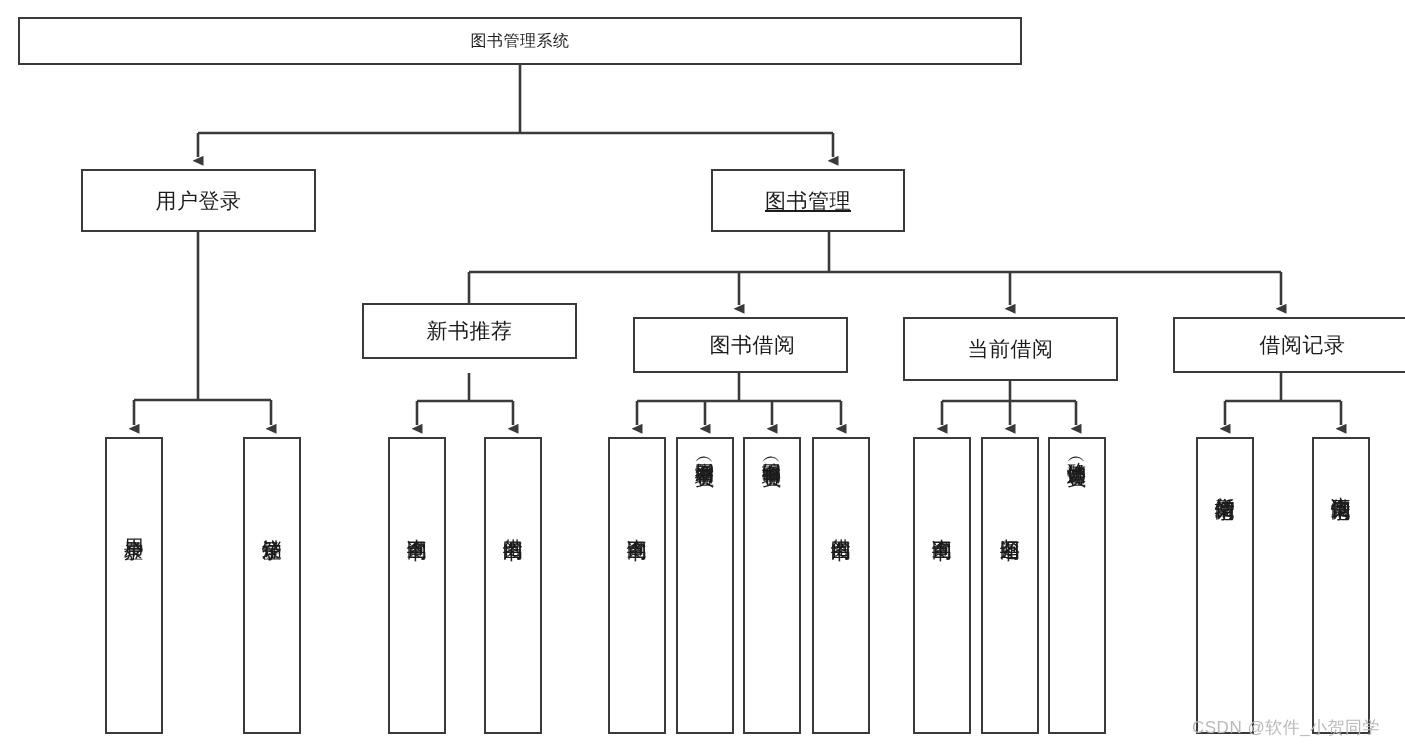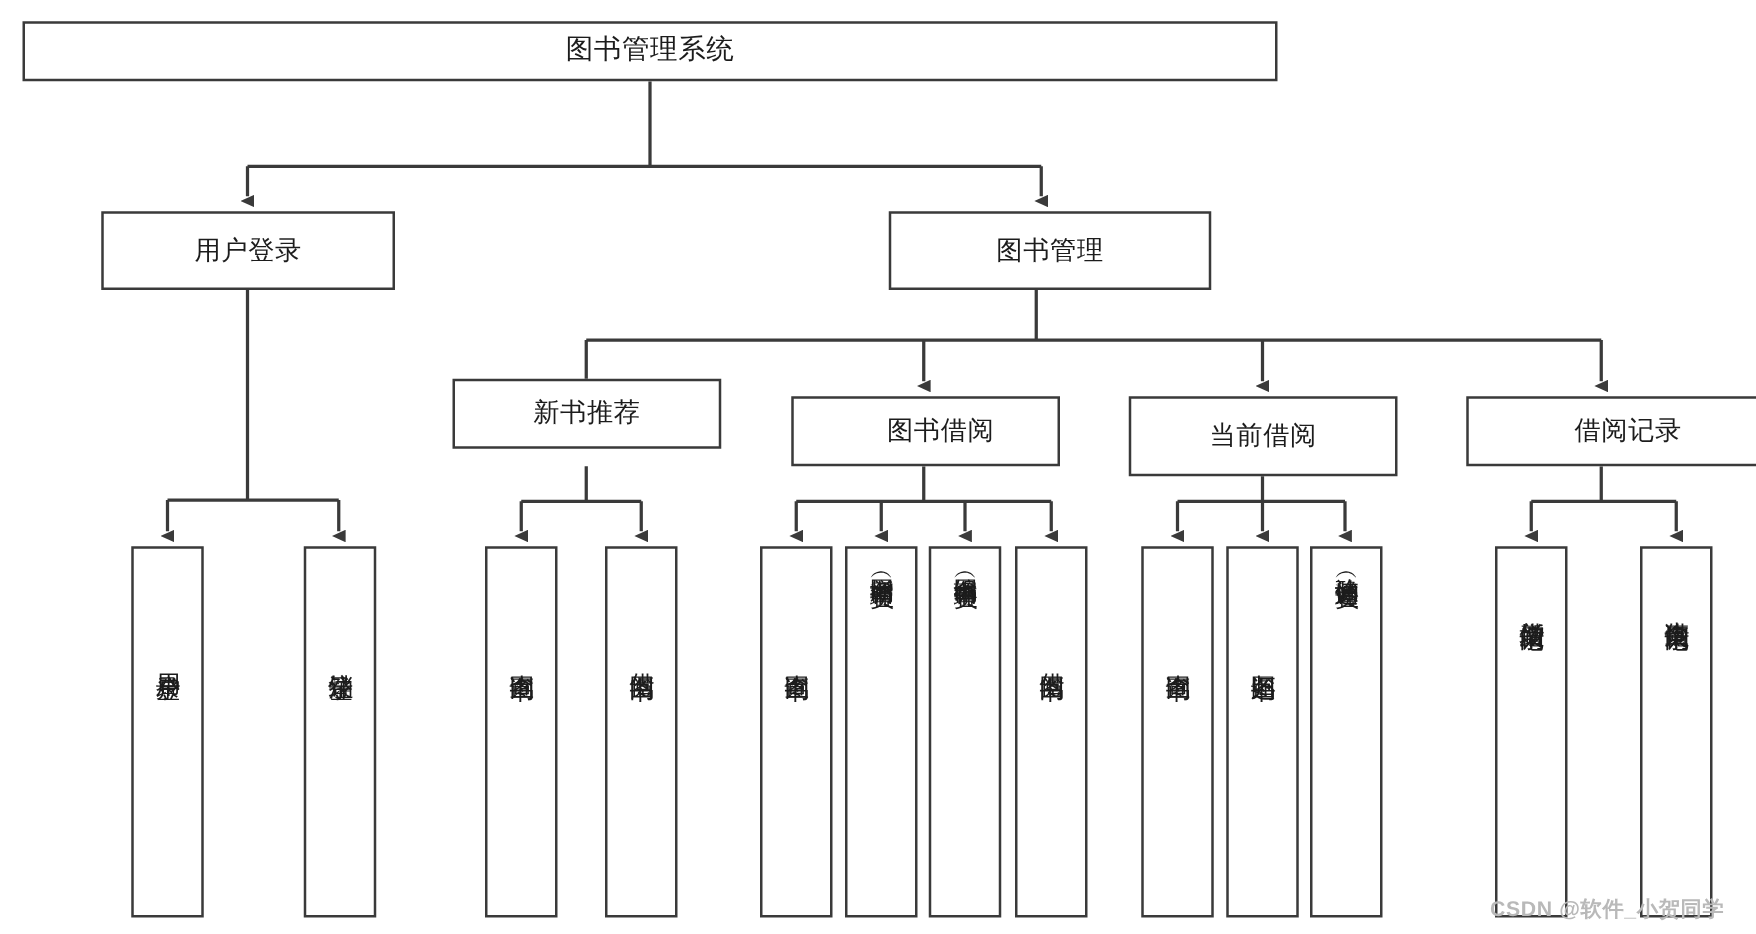--- a/index.html
+++ b/index.html
@@ -33,21 +33,21 @@
   .node .lbl{
     display:block;
     white-space:pre;
     line-height:1.12;
   }
   
   .h-node .lbl{
     font-size:21px;
     letter-spacing:0.5px;
   }
-  .root .lbl{ font-size:22px;font-family:Liberation Mono, monospace; }
+  .root .lbl{ font-size:16px; }
   
   .v-node{
     padding-top:6px;
     align-items:flex-start;
   }
   .v-node .lbl{
     writing-mode:vertical-rl;
     text-orientation:upright;
     font-size:20px;
     line-height:1.22;
@@ -55,21 +55,20 @@
     text-align:left;
   }
   .v-node.tall .lbl{ font-size:19px; }
   .watermark{
     position:absolute;
     color:#b9b9b9;
     font-size:17px;
     letter-spacing:0.5px;
     white-space:nowrap;
     user-select:none;
-    font-weight:bold;
   }
 </style>
 </head>
 <body>
 
 <div id="canvas">
 
   <svg id="wires" viewBox="0 0 1405 747" xmlns="http://www.w3.org/2000/svg">
     <defs>
       <marker id="arrow" markerWidth="10" markerHeight="11" refX="1.2" refY="5.5" orient="auto" markerUnits="userSpaceOnUse">
@@ -120,21 +119,21 @@
     </g>
   </svg>
 
   <div class="node h-node root" style="left:18px;top:17px;width:1004px;height:48px;">
     <span class="lbl">图书管理系统</span>
   </div>
 
   <div class="node h-node" style="left:81px;top:169px;width:235px;height:63px;">
     <span class="lbl">用户登录</span>
   </div>
-  <div class="node h-node" style="left:711px;top:169px;width:258px;height:63px;">
+  <div class="node h-node" style="left:711px;top:169px;width:194px;height:63px;text-decoration:underline;">
     <span class="lbl">图书管理</span>
   </div>
 
   <div class="node h-node" style="left:362px;top:303px;width:215px;height:56px;">
     <span class="lbl">新书推荐</span>
   </div>
   <div class="node h-node" style="left:633px;top:317px;width:215px;height:56px;padding-left:24px;">
     <span class="lbl">图书借阅</span>
   </div>
   <div class="node h-node" style="left:903px;top:317px;width:215px;height:64px;">

